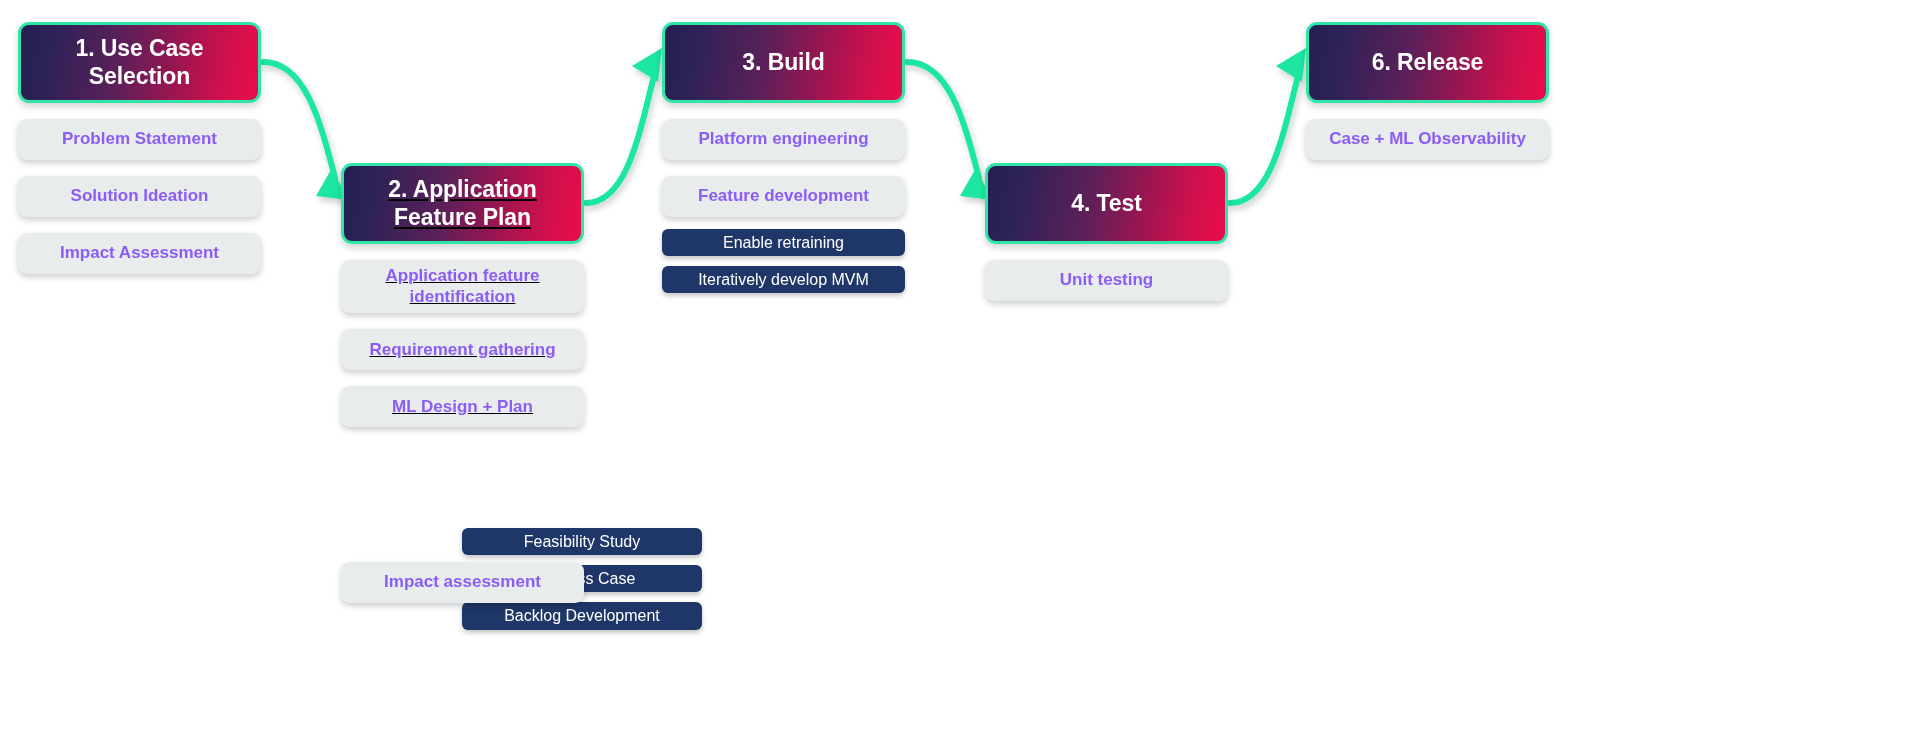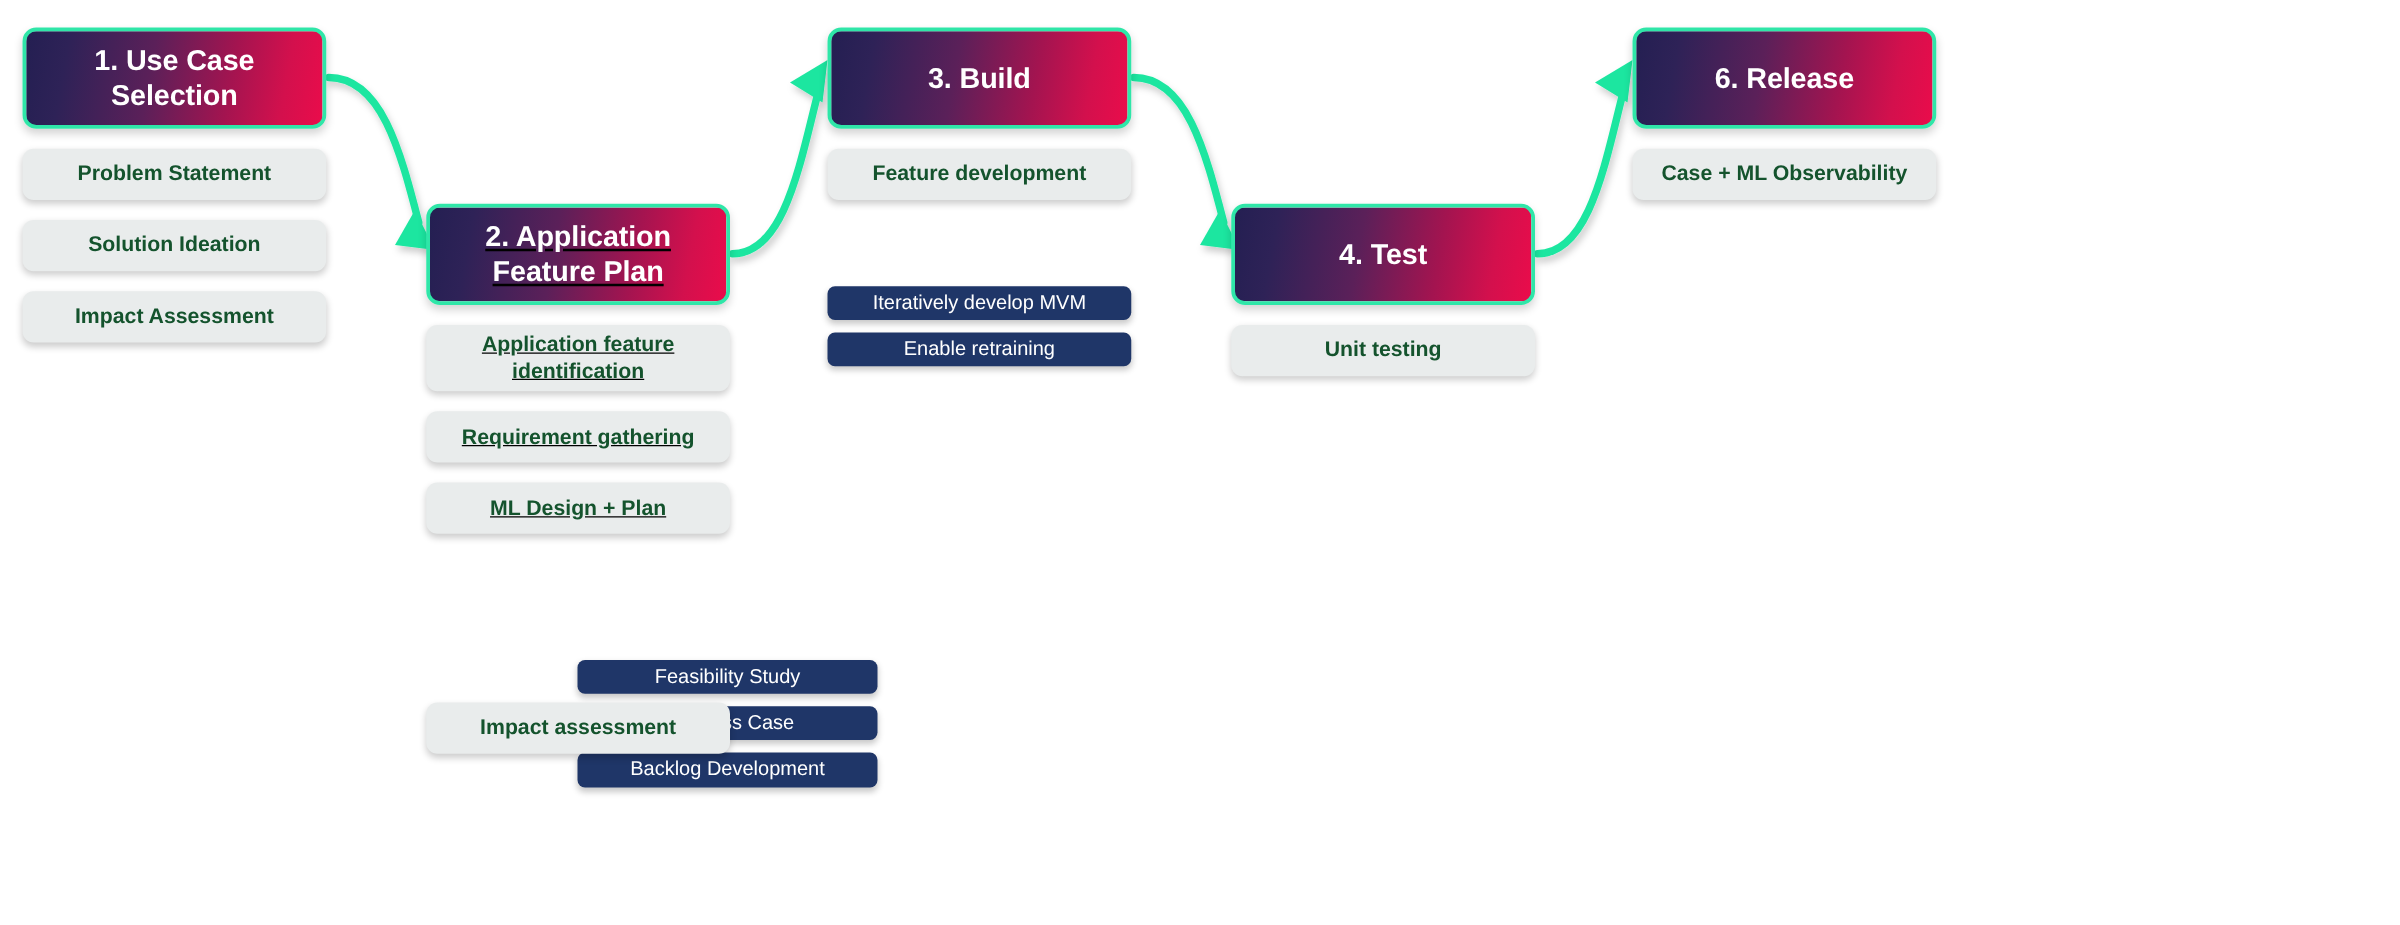--- a/index.html
+++ b/index.html
@@ -65,21 +65,21 @@
     position: relative;
     box-sizing: border-box;
     width: 243px;
     min-height: 41px;
     border-radius: 9px;
     background: #e9ecec;
     display: flex;
     align-items: center;
     justify-content: center;
     text-align: center;
-    color: #14532d;
+    color: #8b5cf6;
     font-size: 17px;
     font-weight: bold;
     line-height: 1.22;
     padding: 6px 12px;
     margin-top: 16px;
     box-shadow: 0 3px 6px rgba(0,0,0,0.20);
     z-index: 6;
   }
 
   
@@ -157,26 +157,27 @@
     <div class="navy-item">Business Case</div>
     <div class="navy-item">Backlog Development</div>
   </div>
 
   <div class="stage-col" style="left:341px; top:546px;">
     <div class="sub-item">Impact assessment</div>
   </div>
 
   <div class="stage-col" style="left:662px; top:22px;">
     <div class="stage-head">3. Build</div>
+    <div class="sub-item">Platform engineering</div>
     <div class="sub-item">Feature development</div>
   </div>
 
   <div class="navy-group" style="left:662px; top:229px; width:243px;">
+    <div class="navy-item">Enable retraining</div>
     <div class="navy-item">Iteratively develop MVM</div>
-    <div class="navy-item">Enable retraining</div>
   </div>
 
   <div class="stage-col" style="left:985px; top:163px;">
     <div class="stage-head">4. Test</div>
     <div class="sub-item">Unit testing</div>
   </div>
 
   <div class="stage-col" style="left:1306px; top:22px;">
     <div class="stage-head">6. Release</div>
     <div class="sub-item">Case + ML Observability</div>

